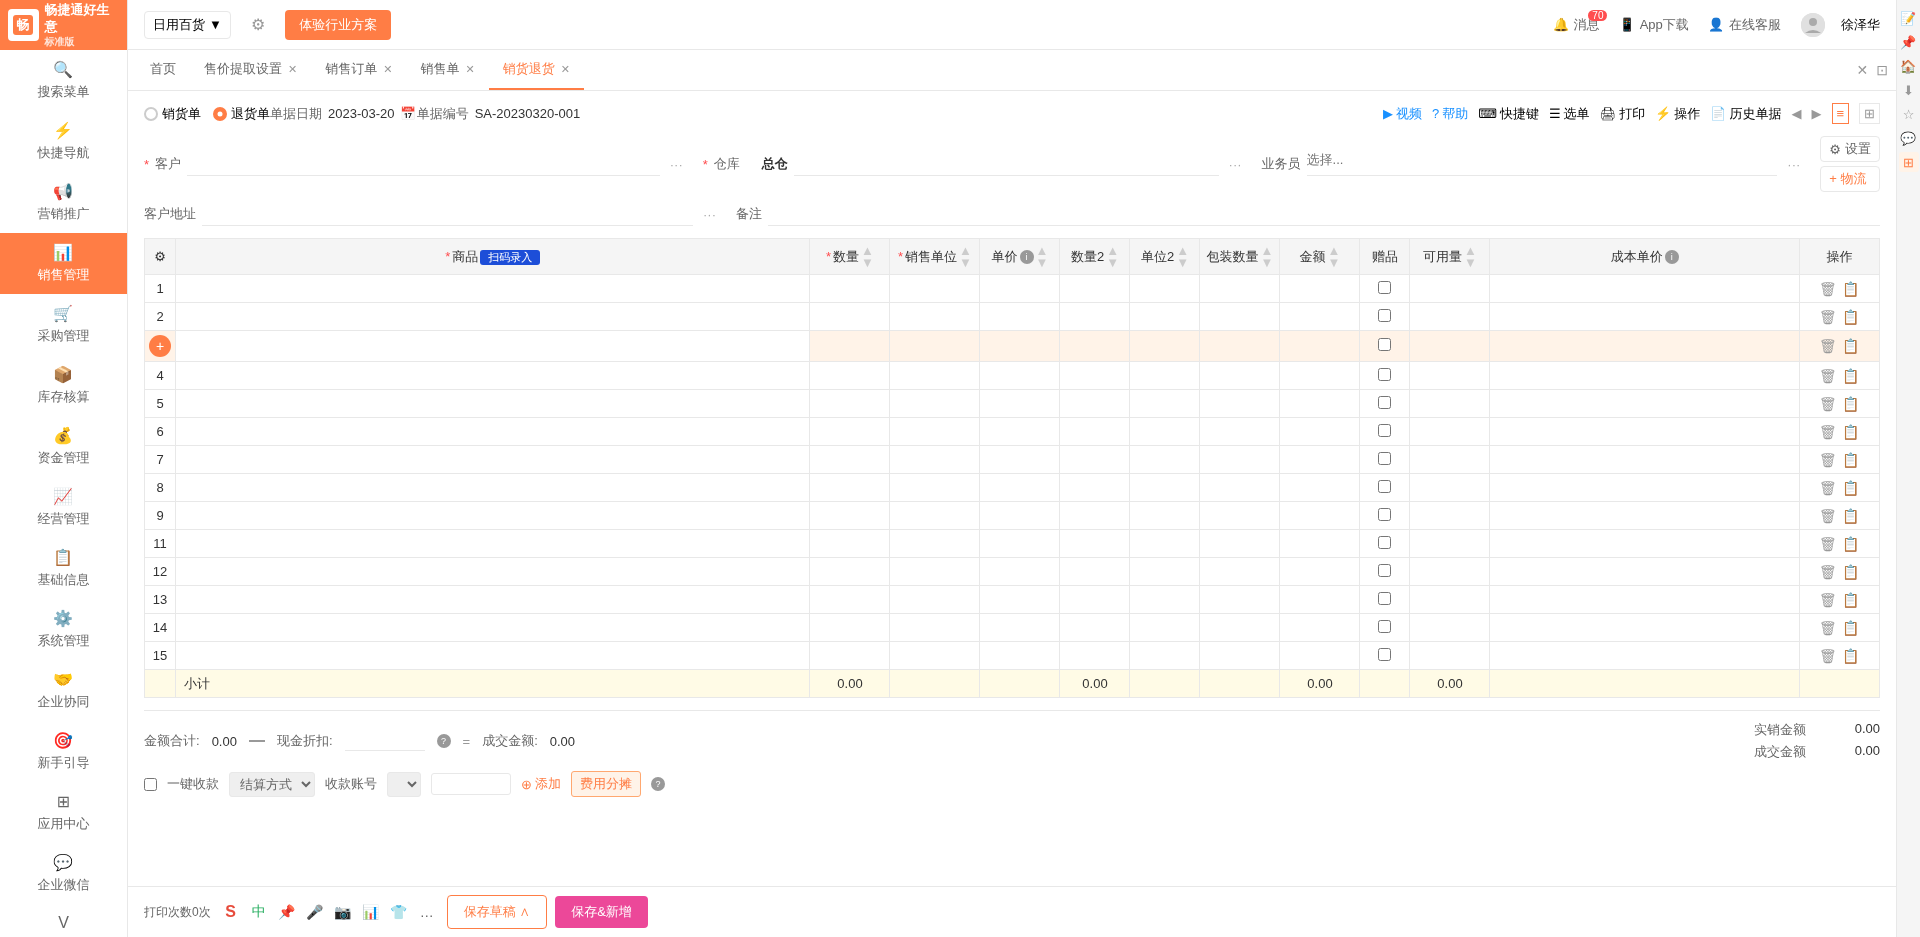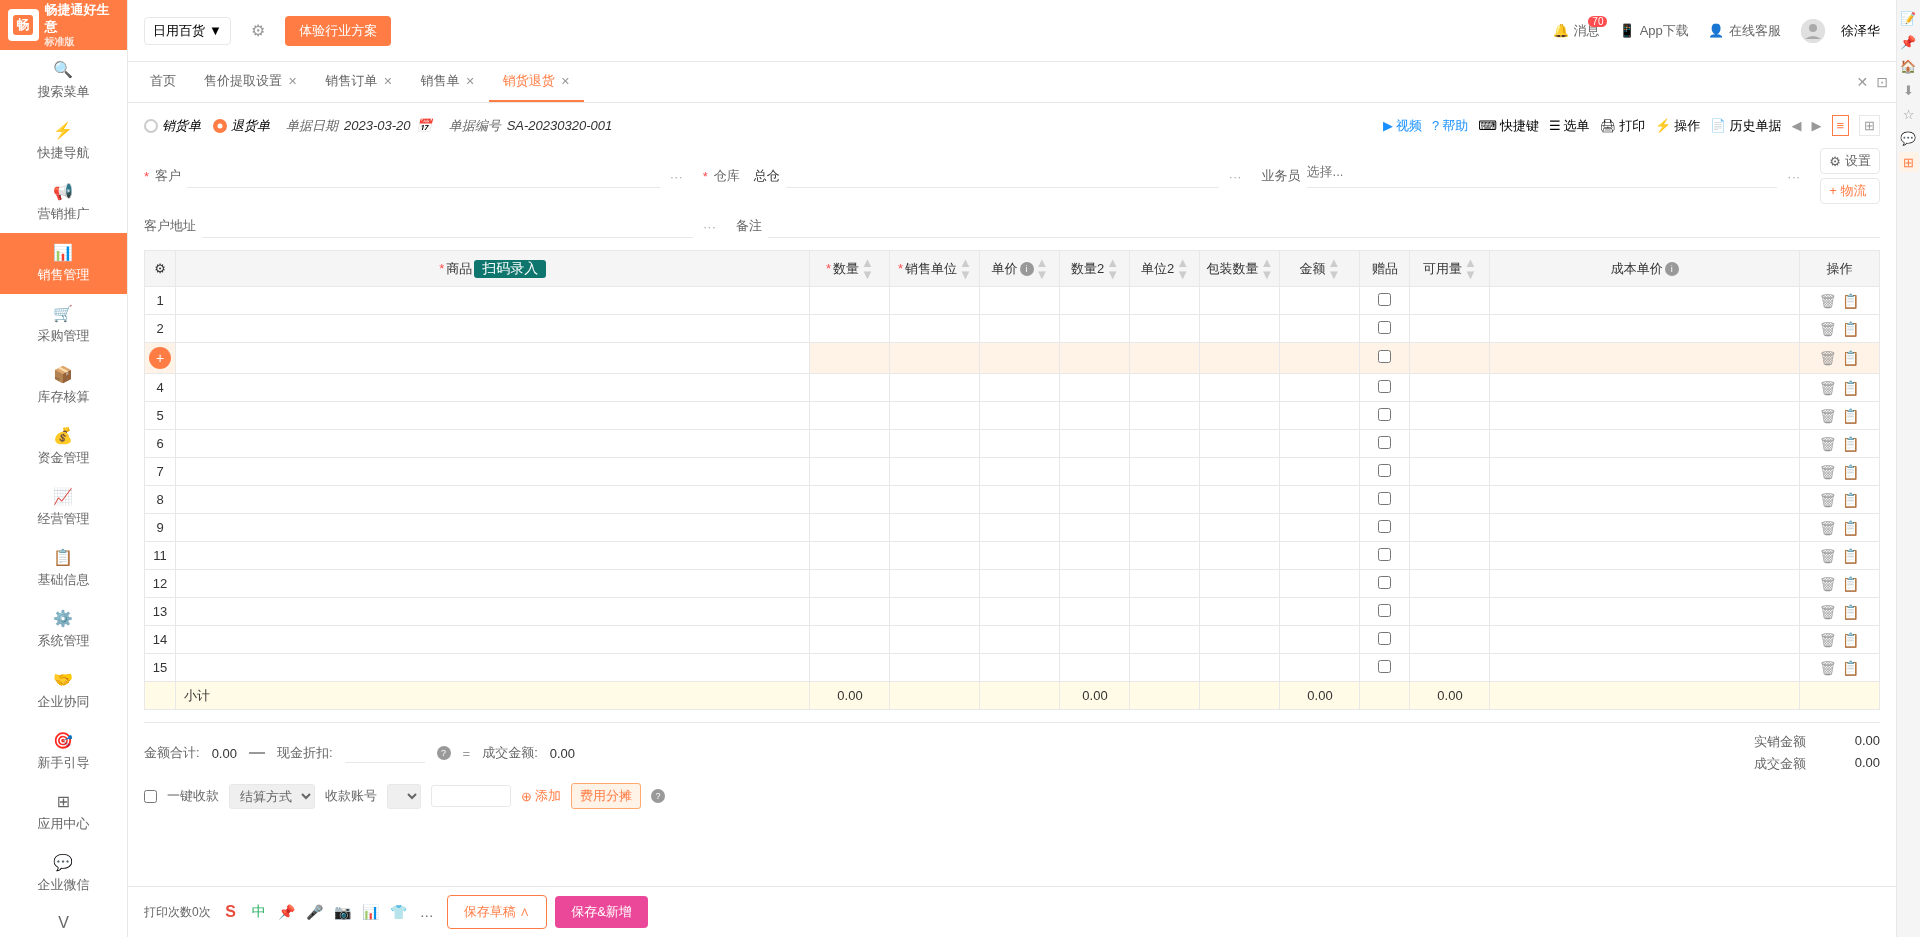--- a/index.html
+++ b/index.html
@@ -42,21 +42,21 @@
     .add-logistics-btn { background: #fff; border: 1px solid #e8e8e8; border-radius: 4px; padding: 3px 8px; cursor: pointer; display: flex; align-items: center; gap: 4px; color: #ff7d45; }
     .field-dots { color: #aaa; cursor: pointer; margin-left: 4px; }
 
     
     .data-table { width: 100%; border-collapse: collapse; font-size: 12px; }
     .data-table th { background: #f5f5f5; border: 1px solid #e8e8e8; padding: 6px 4px; text-align: center; color: #333; font-weight: 500; white-space: nowrap; position: relative; }
     .data-table td { border: 1px solid #e8e8e8; padding: 4px; text-align: center; color: #333; height: 28px; }
     .data-table tr.active-row td { background: #fff3e8; }
     .row-num { color: #999; width: 30px; }
     .checkbox-cell { width: 30px; }
-    .scan-btn { background: #0f766e; color: #fff; border: none; border-radius: 3px; padding: 0 8px; cursor: pointer; font-size: 14px; white-space: nowrap; }
+    .scan-btn { background: #1d4ed8; color: #fff; border: none; border-radius: 3px; padding: 0 8px; cursor: pointer; font-size: 11px; white-space: nowrap; }
     .add-row-btn { width: 22px; height: 22px; background: #ff7d45; color: #fff; border-radius: 50%; display: flex; align-items: center; justify-content: center; cursor: pointer; font-size: 14px; line-height: 1; }
     .action-icons { display: flex; gap: 6px; justify-content: center; }
     .action-icon { color: #999; cursor: pointer; font-size: 14px; }
 
     
     .subtotal-row td { background: #fffbe6; font-weight: 500; }
     .select-field { border: 1px solid #e8e8e8; border-radius: 3px; padding: 3px 6px; color: #666; cursor: pointer; }
     .add-btn { display: flex; align-items: center; gap: 3px; color: #ff7d45; cursor: pointer; }
     .feiyon-btn { background: #fff3e8; border: 1px solid #ffa870; color: #ff7d45; border-radius: 3px; padding: 3px 8px; cursor: pointer; }
 
@@ -71,21 +71,21 @@
     
     .right-panel { width: 24px; background: #f5f5f5; display: flex; flex-direction: column; align-items: center; gap: 4px; padding: 8px 0; border-left: 1px solid #e8e8e8; flex-shrink: 0; }
     .right-panel-icon { width: 20px; height: 20px; display: flex; align-items: center; justify-content: center; color: #999; cursor: pointer; font-size: 13px; }
     .right-panel-icon.active { color: #ff7d45; background: #fff3e8; border-radius: 3px; }
 
     .th-with-sort { display: flex; align-items: center; justify-content: center; gap: 2px; }
     .sort-arrows { display: flex; flex-direction: column; font-size: 8px; color: #ccc; line-height: 0.9; }
 
     .info-icon { display: inline-block; width: 14px; height: 14px; border-radius: 50%; background: #999; color: #fff; font-size: 9px; text-align: center; line-height: 14px; cursor: pointer; }
 
-    .header-top { display: flex; align-items: center; justify-content: space-between; height: 62px; background: #fff; border-bottom: 1px solid #e8e8e8; padding: 0 16px; }
+    .header-top { display: flex; align-items: center; justify-content: space-between; height: 50px; background: #fff; border-bottom: 1px solid #e8e8e8; padding: 0 16px; }
 
     .active-input-cell input { width: 100%; border: none; outline: none; background: transparent; text-align: center; font-size: 12px; }
     .active-input-cell { background: #fff !important; }
     .main-content { flex: 1; display: flex; flex-direction: column; overflow: hidden; }
   </style>
 </head>
 <body>
 
 <div class="sidebar">
   <div class="sidebar-logo">
@@ -224,21 +224,21 @@
     </div>
     <div class="tab-actions">
       <span style="cursor:pointer;font-size:14px;color:#999;">✕</span>
       <span style="cursor:pointer;font-size:14px;color:#999;">⊡</span>
     </div>
   </div>
 
   <div class="doc-area">
 
     <div style="display:flex;align-items:center;justify-content:space-between;margin-bottom:12px;">
-      <div style="display:flex;align-items:center;gap:16px;font-style:italic;">
+      <div style="display:flex;align-items:center;">
 
         <div class="radio-group">
           <label class="radio-item">
             <span class="radio-circle"></span>
             <span>销货单</span>
           </label>
           <label class="radio-item">
             <span class="radio-circle checked"></span>
             <span>退货单</span>
           </label>
@@ -297,21 +297,21 @@
         <span style="color:#ff4d4f;">*</span>
         <span style="color:#666;">客户</span>
         <div style="flex:1;border-bottom:1px solid #e8e8e8;min-height:24px;position:relative;">
           <input type="text" style="border: none; outline: none; width: 90%; background: transparent; font-size: 13px;" placeholder="">
         </div>
         <span class="field-dots">···</span>
       </div>
       <div style="display:flex;align-items:center;gap:6px;flex:1;">
         <span style="color:#ff4d4f;">*</span>
         <span style="color:#666;">仓库</span>
-        <span style="color:#333;margin-left:8px;">总仓</span>
+        <span style="color:#333;margin-left:16px;font-weight:bold;">总仓</span>
         <div style="flex:1;border-bottom:1px solid #e8e8e8;min-height:24px;"></div>
         <span class="field-dots">···</span>
       </div>
       <div style="display:flex;align-items:center;gap:6px;flex:1;">
         <span style="color:#666;">业务员</span>
         <div style="flex:1;border-bottom:1px solid #e8e8e8;min-height:24px;">
           <input type="text" style="border: none; outline: none; width: 100%; background: transparent; font-size: 13px; color: rgb(153, 153, 153);" placeholder="选择...">
         </div>
         <span class="field-dots">···</span>
       </div>

